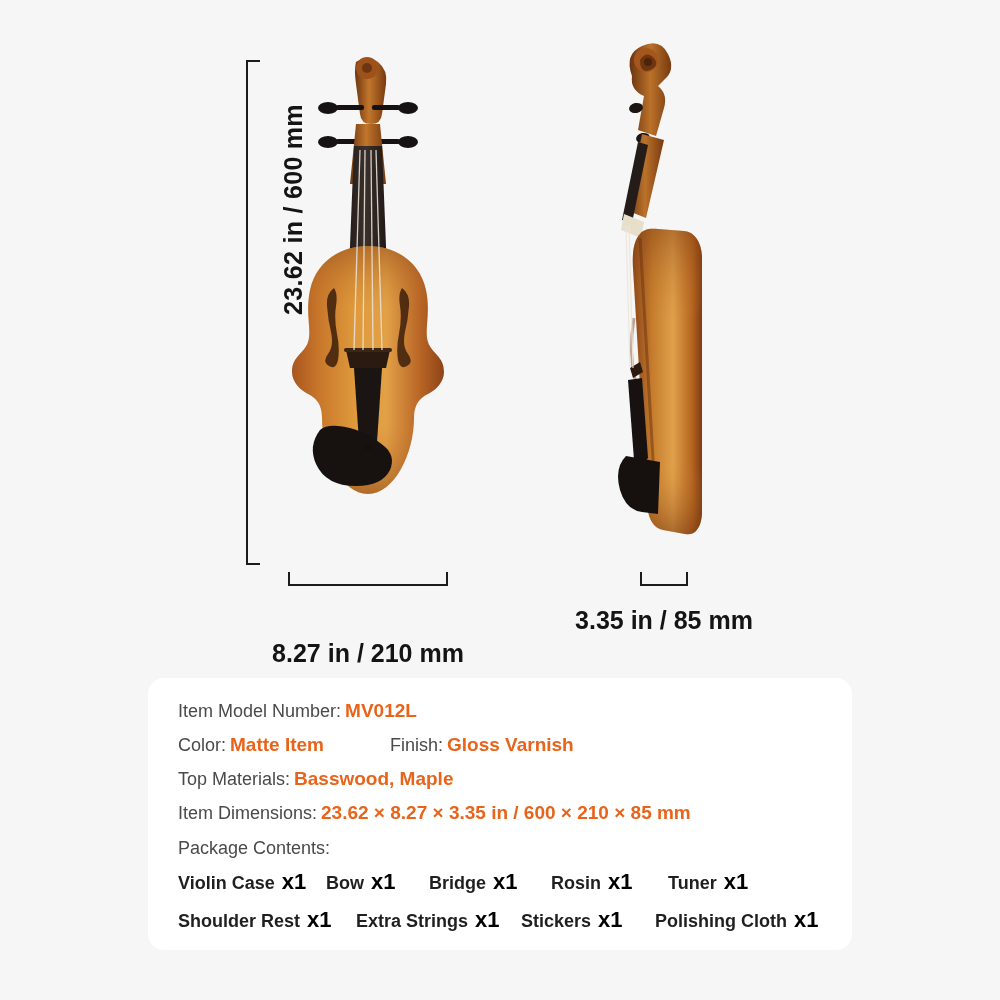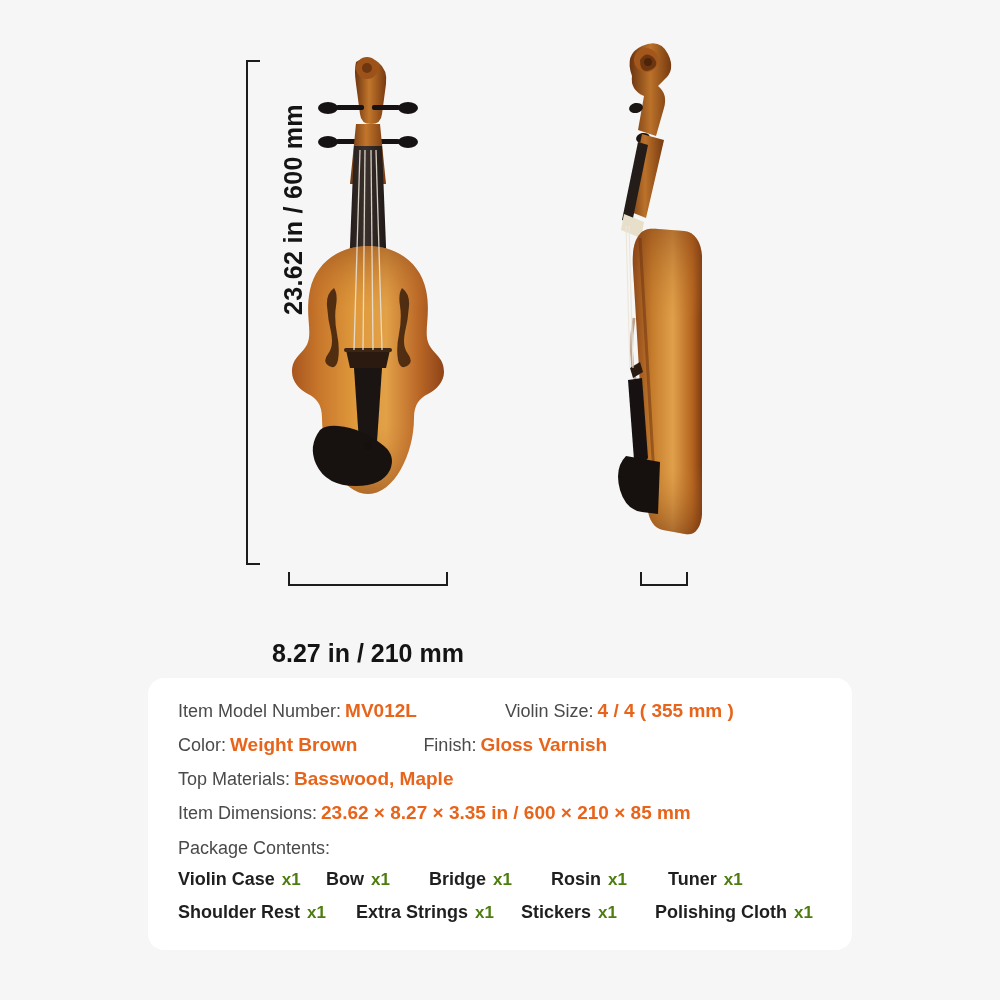--- a/index.html
+++ b/index.html
@@ -148,24 +148,24 @@
   }
   .pkg-item {
     display: flex;
     align-items: baseline;
     font-size: 18px;
     color: #1f1f1f;
     font-weight: 700;
     white-space: nowrap;
   }
   .pkg-item .qty {
-    color: #4d7c0f;
+    color: #000000;
     font-weight: 700;
     margin-left: 7px;
-    font-size: 17px;
+    font-size: 22px;
   }
 </style>
 </head>
 <body>
 
 <div class="diagram">
 
   <div class="v-bracket">
     <div class="line"></div>
     <div class="cap top"></div>
@@ -350,41 +350,38 @@
     <div class="cap left"></div>
     <div class="cap right"></div>
   </div>
   <div class="h-label" id="front-label">8.27 in / 210 mm</div>
 
   <div class="h-bracket" id="side-bracket">
     <div class="line"></div>
     <div class="cap left"></div>
     <div class="cap right"></div>
   </div>
+  <div class="h-label" id="side-label">3.35 in / 85 mm</div>
 </div>
 
 <div class="spec-card">
   <div class="spec-rows">
 
     <div class="spec-line">
       <div class="pair">
         <span class="lbl">Item Model Number:</span>
         <span class="val">MV012L</span>
       </div>
       <div class="gap-a"></div>
-      <div class="pair">
-        <span class="lbl">Violin Size:</span>
-        <span class="val">4 / 4 ( 355 mm )</span>
-      </div>
     </div>
 
     <div class="spec-line">
       <div class="pair">
         <span class="lbl">Color:</span>
-        <span class="val">Weight Brown</span>
+        <span class="val">Matte Item</span>
       </div>
       <div class="gap-b"></div>
       <div class="pair">
         <span class="lbl">Finish:</span>
         <span class="val">Gloss Varnish</span>
       </div>
     </div>
 
     <div class="spec-line">
       <div class="pair">

